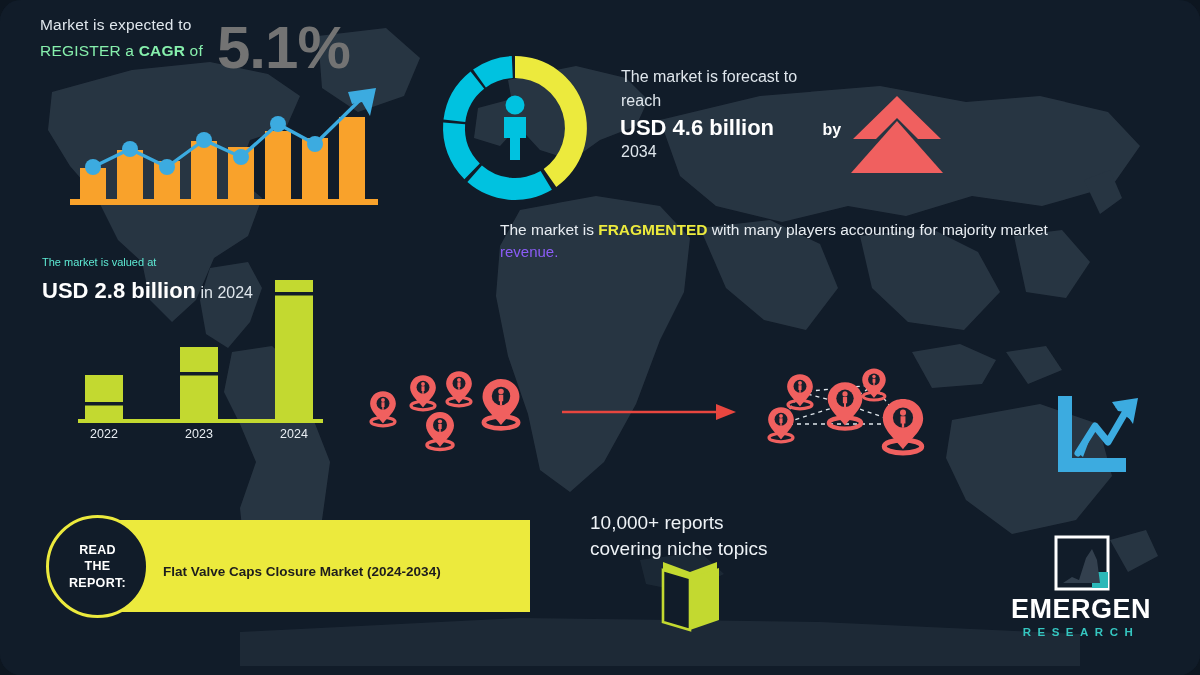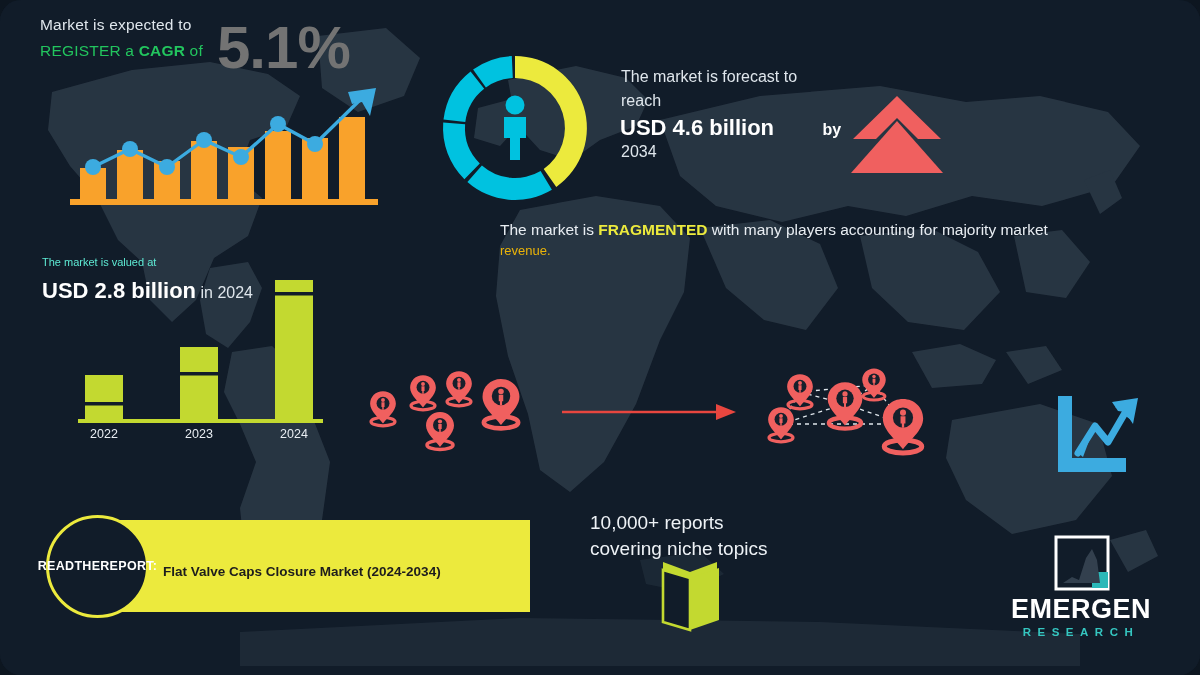--- a/index.html
+++ b/index.html
@@ -12,51 +12,51 @@
   #worldmap{position:absolute;left:0;top:0;width:1200px;height:675px;}
   .layer{position:absolute;left:0;top:0;width:1200px;height:675px;}
 
   
   .t{position:absolute;color:#e8edf2;white-space:pre;}
   .light{font-weight:400;}
   .bold{font-weight:700;}
 
   
   #cagr-line1{left:40px;top:16px;font-size:15.5px;letter-spacing:.2px;color:#dfe6ec;}
-  #cagr-line2{left:40px;top:42px;font-size:15.5px;letter-spacing:.2px;color:#22c55e;}
+  #cagr-line2{left:40px;top:42px;font-size:15.5px;letter-spacing:.2px;color:#86efac;}
   #cagr-value{left:217px;top:13px;font-size:60px;font-weight:700;color:#737373;letter-spacing:-1px;}
 
   
   #fc1{left:621px;top:68px;font-size:16px;color:#dfe6ec;}
   #fc2{left:621px;top:92px;font-size:16px;color:#dfe6ec;}
   #fc3{left:620px;top:115px;font-size:22px;font-weight:700;color:#ffffff;}
   #fc3 .by{font-size:16px;font-weight:700;padding-left:44px;}
   #fc4{left:621px;top:143px;font-size:16px;color:#dfe6ec;}
 
   
   #frag1{left:500px;top:221px;font-size:15.5px;color:#e8edf2;}
-  #frag2{left:500px;top:243px;font-size:13px;color:#eab308;}
+  #frag2{left:500px;top:243px;font-size:15px;color:#8b5cf6;}
   .hl{color:#ecea3d;font-weight:700;}
 
   
   #val1{left:42px;top:256px;font-size:11px;color:#5eead4;}
   #val2{left:42px;top:278px;font-size:22px;font-weight:700;color:#ffffff;}
   #val2 .sub{font-size:16px;font-weight:400;color:#dfe6ec;}
 
   
   #rep1{left:590px;top:512px;font-size:19px;color:#eef2f6;}
   #rep2{left:590px;top:538px;font-size:19px;color:#eef2f6;}
 
   
   #banner{position:absolute;left:120px;top:520px;width:410px;height:92px;background:#ecea3d;}
   #banner-text{position:absolute;left:163px;top:564px;font-size:13.5px;font-weight:700;color:#1d1d1d;}
   #read-circle{position:absolute;left:46px;top:515px;width:103px;height:103px;border-radius:50%;
      background:#111c29;border:3px solid #ecea3d;box-sizing:border-box;}
   #read-label{position:absolute;left:46px;top:515px;width:103px;height:103px;
-     display:flex;flex-direction:row;align-items:center;justify-content:center;
+     display:flex;flex-direction:column;align-items:center;justify-content:center;
      font-size:12.5px;font-weight:700;color:#ffffff;line-height:1.32;letter-spacing:.3px;text-align:center;}
   #logo-name{position:absolute;left:986px;top:594px;width:190px;text-align:center;
      font-size:27px;font-weight:700;color:#ffffff;letter-spacing:.5px;}
   #logo-sub{position:absolute;left:986px;top:626px;width:190px;text-align:center;
      font-size:11.5px;font-weight:700;color:#35c6c0;letter-spacing:6.5px;}
 </style>
 </head>
 <body>
 
 <div id="stage">

